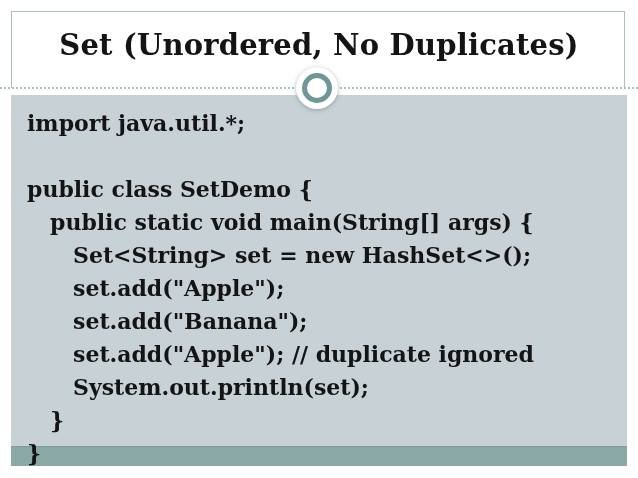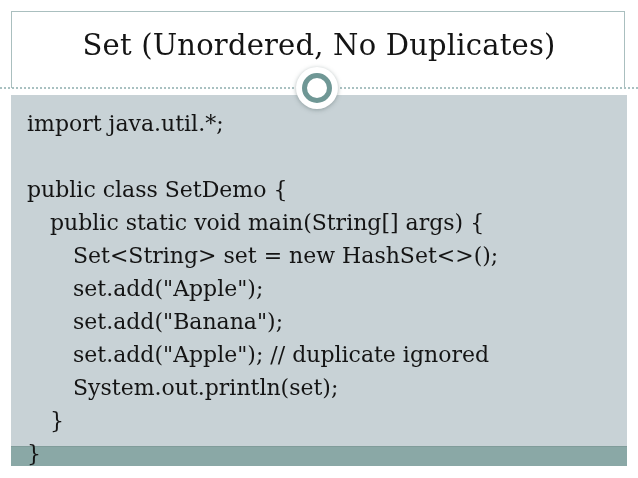--- a/index.html
+++ b/index.html
@@ -3,20 +3,21 @@
 <meta charset="utf-8">
 <style>
   html, body { margin: 0; padding: 0; background: #ffffff; }
   .page {
     position: relative;
     width: 638px;
     height: 478px;
     background: #ffffff;
     overflow: hidden;
     font-family: "DejaVu Serif", "Liberation Serif", serif;
+    font-weight: bold;
   }
   .title-box {
     position: absolute;
     left: 11px; top: 11px;
     width: 614px; height: 77px;
     background: #ffffff;
     border-top: 1px solid var(--border, #aabfbf);
     border-left: 1px solid var(--border, #aabfbf);
     border-right: 1px solid var(--border, #aabfbf);
     box-sizing: border-box;

